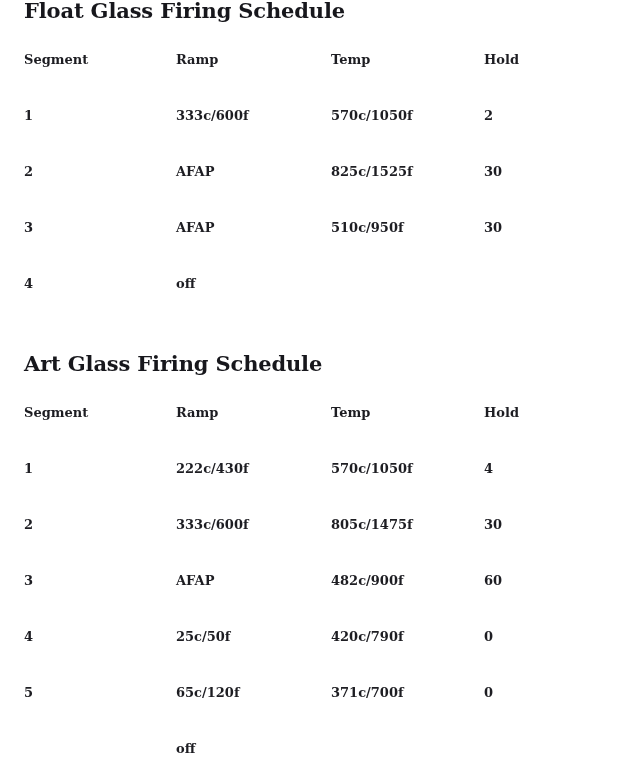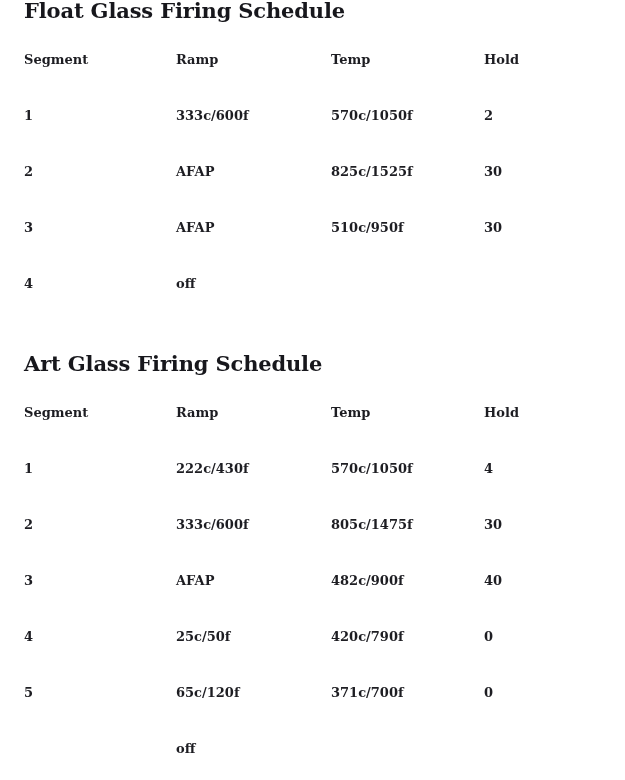--- a/index.html
+++ b/index.html
@@ -157,21 +157,21 @@
         <tr>
           <td>2</td>
           <td>333c/600f</td>
           <td>805c/1475f</td>
           <td>30</td>
         </tr>
         <tr>
           <td>3</td>
           <td>AFAP</td>
           <td>482c/900f</td>
-          <td>40</td>
+          <td>60</td>
         </tr>
         <tr>
           <td>4</td>
           <td>25c/50f</td>
           <td>420c/790f</td>
           <td>0</td>
         </tr>
         <tr>
           <td>5</td>
           <td>65c/120f</td>

